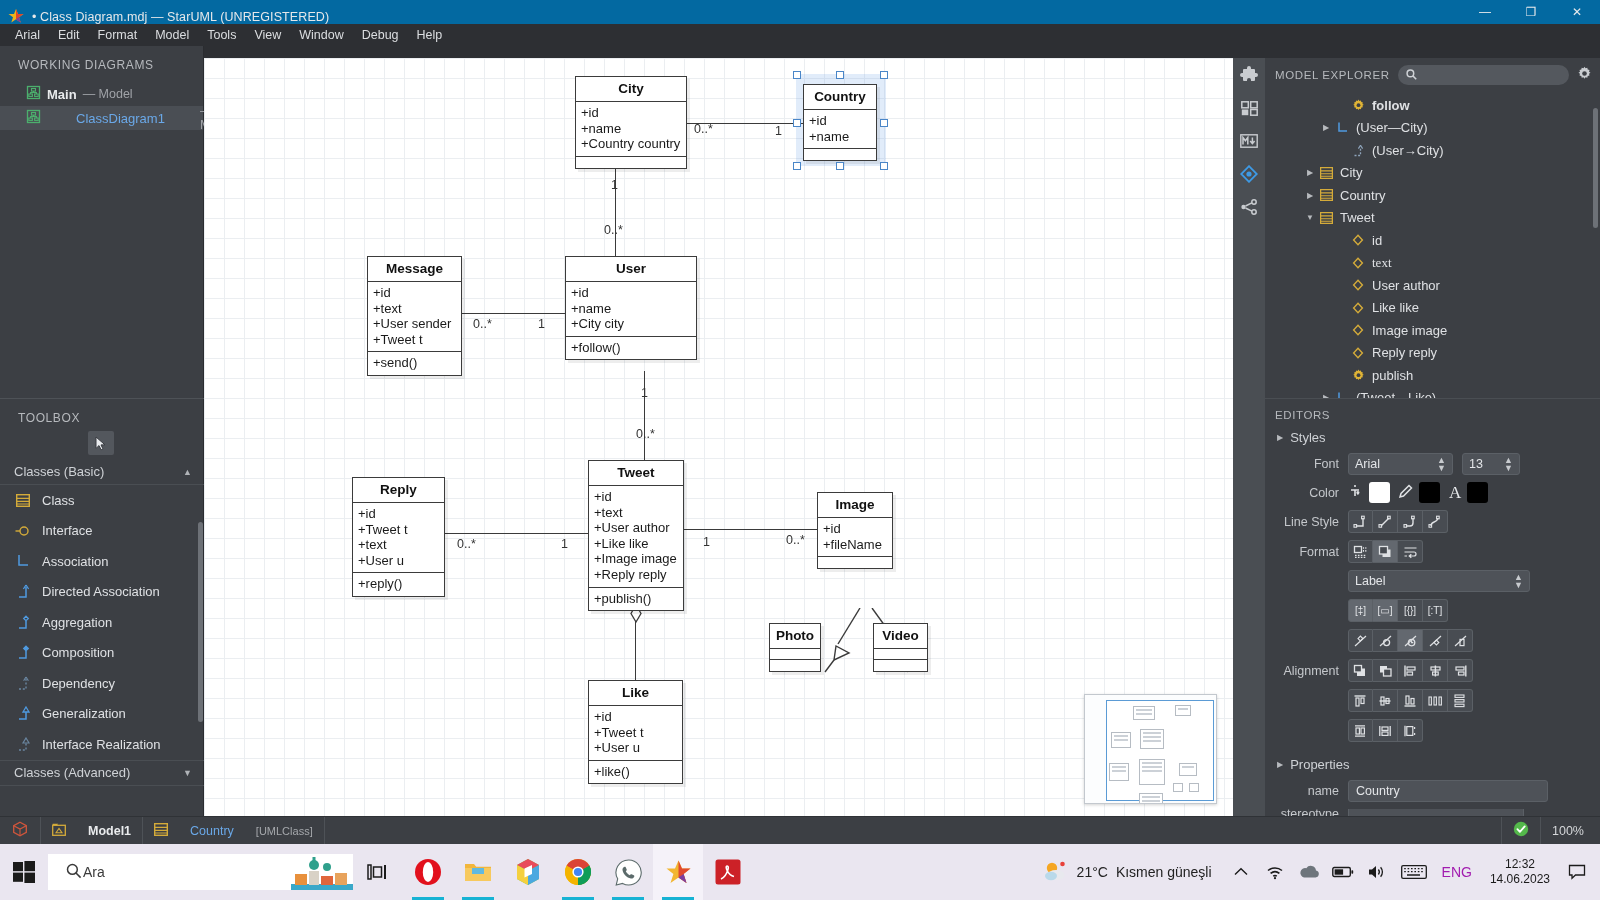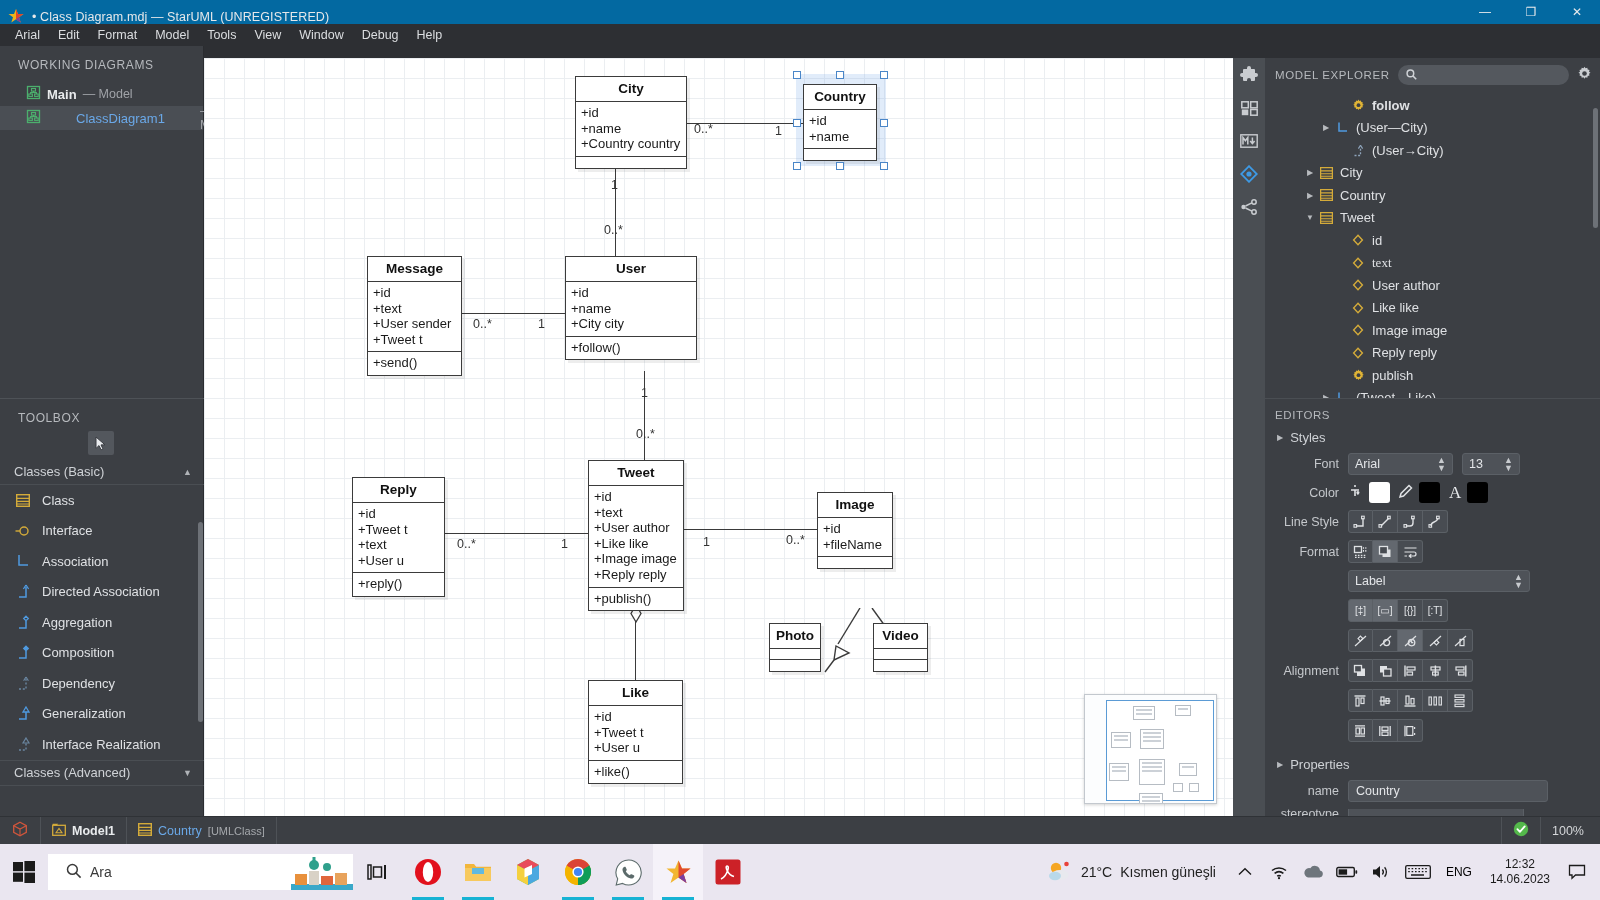--- a/index.html
+++ b/index.html
@@ -162,45 +162,45 @@
   .txtin {
     height:22px; background:#4e5258; border:1px solid #5b6066; border-radius:3px;
     display:flex; align-items:center; padding:0 7px; font-size:12.5px; color:#e3e5e8;
   }
 
   
   .statusbar {
     position:absolute; left:0; top:816px; width:1600px; height:28px; background:#3c3f44;
     display:flex; align-items:center; border-top:1px solid #2f3236;
   }
-  .sb-cell { display:flex; align-items:center; gap:6px; height:28px; padding:0 11px;
+  .sb-cell { display:flex; align-items:center; gap:22px; height:28px; padding:0 11px;
              border-right:1px solid #4e5257; font-size:12.5px; }
   .sb-cell.first { border-right:1px solid #4e5257; padding:0 12px; }
   .sb-b { font-weight:bold; color:#e9ebed; }
   .sb-blue { color:#6aa8e8; }
   .sb-dim { color:#a5a8ac; font-size:11px; }
 
   
   .taskbar {
     position:absolute; left:0; top:844px; width:1600px; height:56px; background:#eae6f0;
     display:flex; align-items:center;
   }
   .tk-start { width:48px; height:56px; display:flex; align-items:center; justify-content:center; }
   .tk-search {
-    width:305px; height:36px; background:#fff; display:flex; align-items:center; gap:8px;
+    width:305px; height:36px; background:#fff; display:flex; align-items:center; gap:1px;
     padding-left:18px; font-size:14px; color:#3a3a3a; position:relative; overflow:hidden;
   }
   .tk-app { width:50px; height:56px; display:flex; align-items:center; justify-content:center; position:relative; }
   .tk-app.active { background:#f5f2f9; }
   .tk-app .ubar { position:absolute; bottom:0; left:9px; width:32px; height:3px; background:#17b3d4; }
   .tk-right { margin-left:auto; display:flex; align-items:center; height:56px; padding-right:6px; gap:0; }
   .tk-weather { display:flex; align-items:center; gap:8px; padding:0 12px 0 6px; font-size:14px; color:#222; }
   .tk-ico { width:34px; height:56px; display:flex; align-items:center; justify-content:center; }
   .tk-clock { text-align:center; font-size:12px; color:#1b1b1b; line-height:15px; padding:0 10px; }
-  .tk-lang { font-size:12px; color:#000000; padding:0 8px; }
+  .tk-lang { font-size:14px; color:#a21caf; padding:0 8px; }
 </style>
 </head>
 <body>
 
 <div class="app">
 
   <div class="titlebar">
     <span class="tb-star">
       <svg width="16" height="16" viewBox="0 0 16 16">
         <polygon points="8,1 10,6 15.5,6 11,9.3 12.7,14.5 8,11.3 3.3,14.5 5,9.3 0.5,6 6,6" fill="#f0b21a"></polygon>

